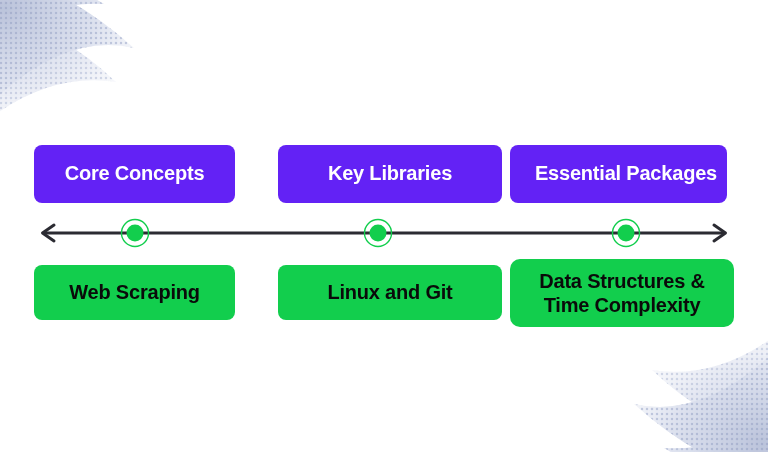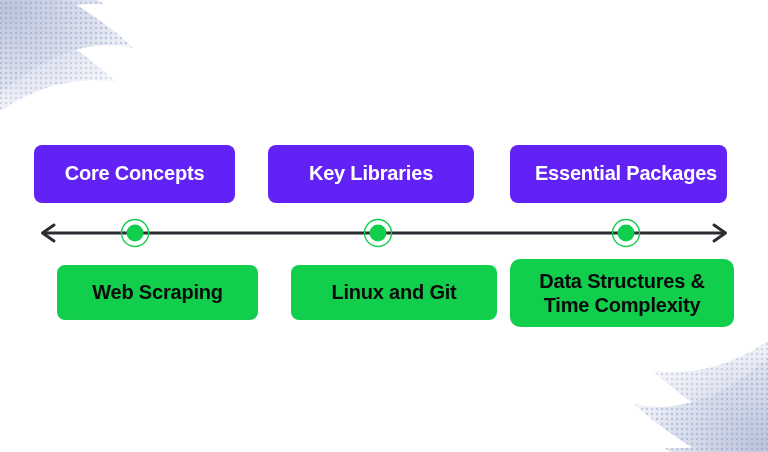--- a/index.html
+++ b/index.html
@@ -72,26 +72,26 @@
   }
   .node.bottom {
     background: #12ce4d;
     color: #0a0a0a;
     font-size: 20px;
     font-weight: 700;
   }
 
   
   .col1 { left: 34px;  width: 201px; }
-  .col2 { left: 268px; width: 206px; }
+  .col2 { left: 278px; width: 224px; }
   .col3 { left: 510px; width: 217px; justify-content: flex-end; }
   .col3b { left: 510px; width: 224px; }
 
   .row-top    { top: 145px; height: 58px; }
-  .row-bottom { top: 265px; height: 55px; margin-left: 23px; }
+  .row-bottom { top: 265px; height: 55px; }
   .row-bottom-tall { top: 259px; height: 68px; border-radius: 10px; }
 
   .node.bottom .two-line {
     display: block;
     white-space: pre-line;
     line-height: 1.22;
   }
 </style>
 </head>
 <body>

